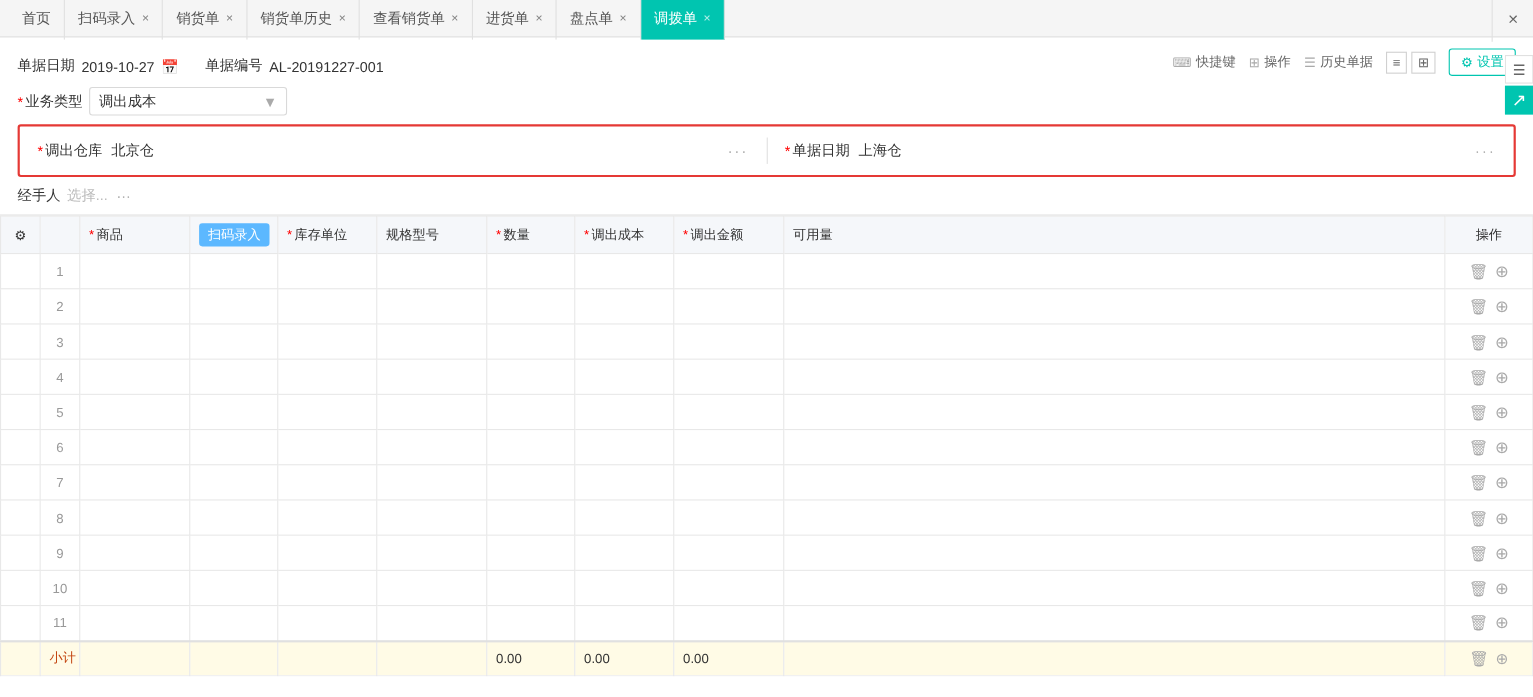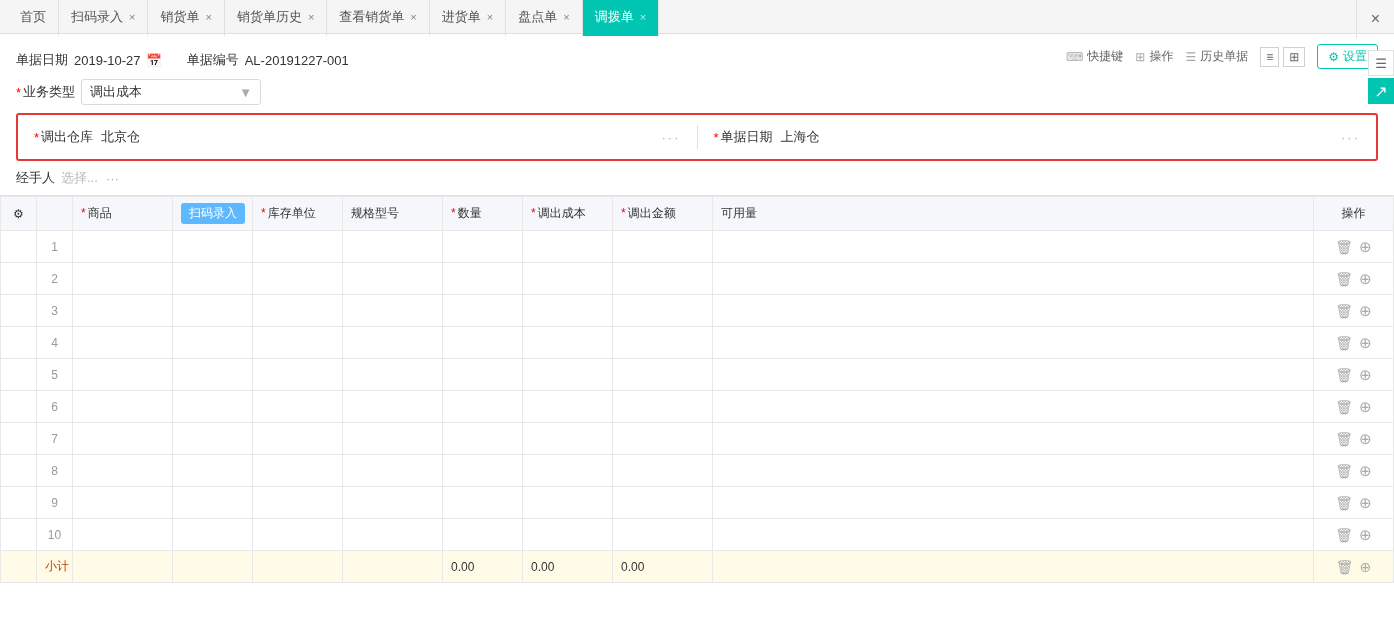--- a/index.html
+++ b/index.html
@@ -393,20 +393,38 @@
     <td></td>
     <td></td>
     <td></td>
     <td class="col-op">
       <div class="op-icons">
         <span class="icon-btn" title="删除">🗑</span>
         <span class="icon-btn" title="复制" style="font-size:15px;">⊕</span>
       </div>
     </td>
   </tr>
+        <tr style="border-bottom: 2px solid rgb(224, 224, 224);">
+    <td class="col-settings"></td>
+    <td class="col-num">11</td>
+    <td></td>
+    <td></td>
+    <td></td>
+    <td></td>
+    <td></td>
+    <td></td>
+    <td></td>
+    <td></td>
+    <td class="col-op">
+      <div class="op-icons">
+        <span class="icon-btn" title="删除">🗑</span>
+        <span class="icon-btn" title="复制" style="font-size:15px;">⊕</span>
+      </div>
+    </td>
+  </tr>
         <tr class="subtotal-row">
   <td></td>
   <td style="text-align:center;color:#c2410c;">小计</td>
   <td></td>
   <td></td>
   <td></td>
   <td></td>
   <td>0.00</td>
   <td>0.00</td>
   <td>0.00</td>

